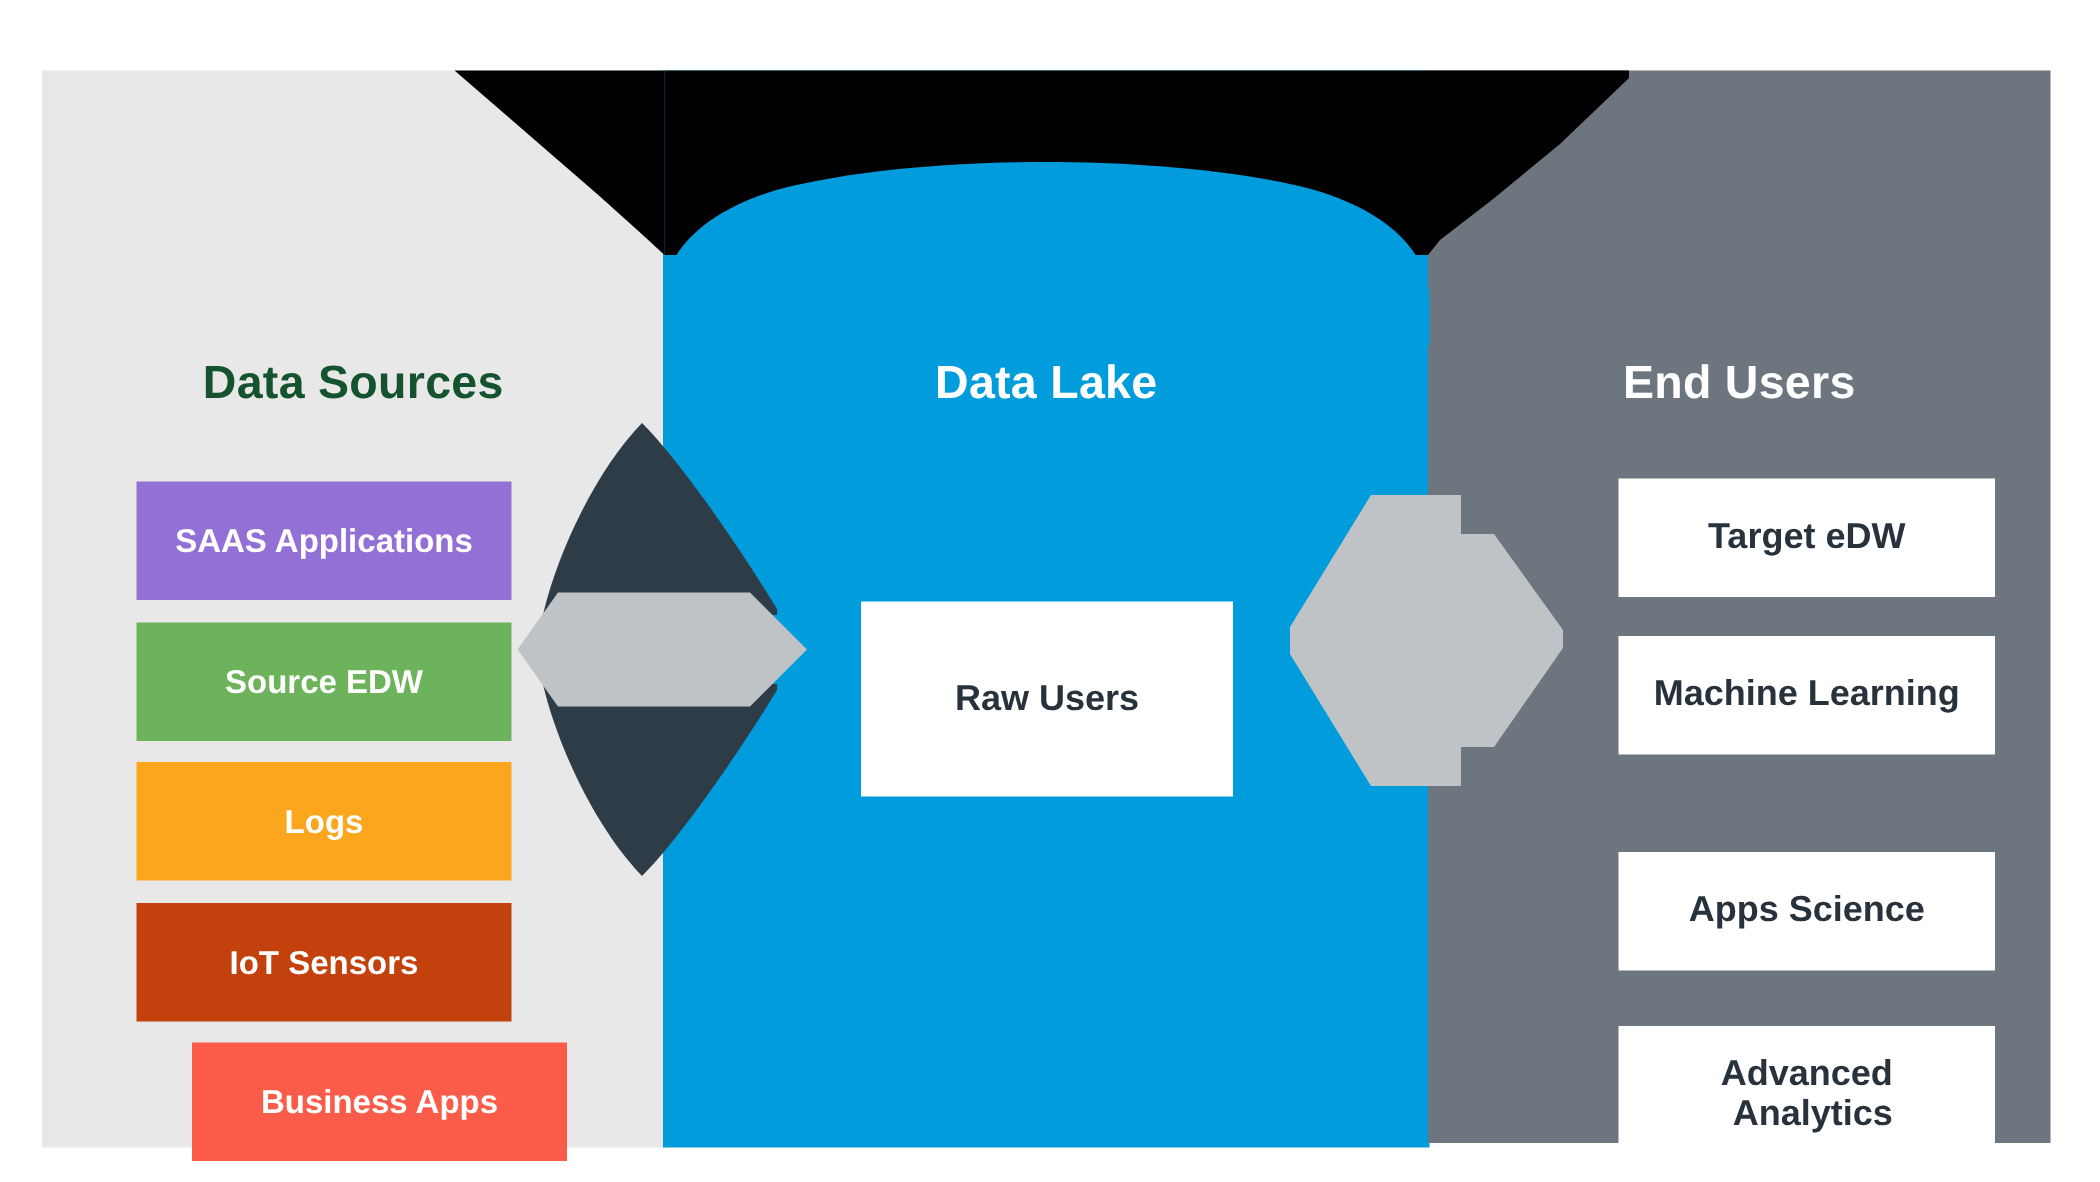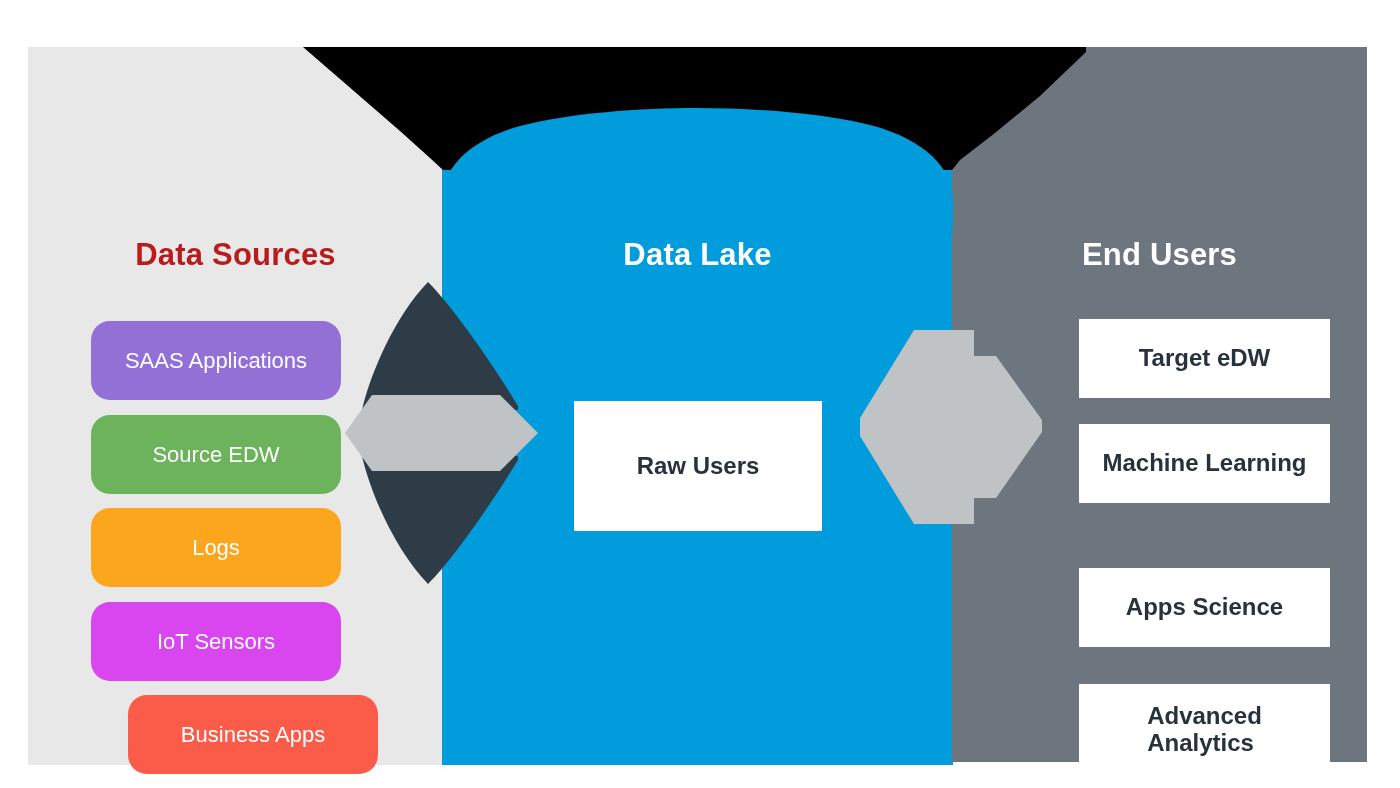--- a/index.html
+++ b/index.html
@@ -60,21 +60,21 @@
   .panel-title {
     position: absolute;
     width: 100%;
     text-align: center;
     font-size: 31px;
     font-weight: bold;
     letter-spacing: 0.2px;
   }
   #title-sources {
     top: 190px;
-    color: #b91c1c;
+    color: #14532d;
   }
   #title-lake {
     top: 190px;
     color: #ffffff;
   }
   #title-users {
     top: 190px;
     color: #ffffff;
   }
 
@@ -82,24 +82,23 @@
   .source-box {
     position: absolute;
     left: 63px;
     width: 250px;
     height: 79px;
     display: flex;
     align-items: center;
     justify-content: center;
     color: #ffffff;
     font-size: 22px;
-    font-weight: normal;
+    font-weight: bold;
     text-align: center;
     line-height: 1.15;
-    border-radius: 19px;
   }
 
   
   .zone-box {
     position: absolute;
     left: 132px;
     width: 248px;
     height: 130px;
     background: #ffffff;
     display: flex;
@@ -119,21 +118,21 @@
     left: 127px;
     width: 251px;
     height: 79px;
     background: #ffffff;
     display: flex;
     align-items: center;
     justify-content: center;
     color: #27323c;
     font-size: 24px;
     font-weight: bold;
-    text-align: left;
+    text-align: right;
     line-height: 1.12;
   }
 
   
   .connector {
     position: absolute;
   }
   #connector-left {
     left: 340px;
     top: 278px;
@@ -157,21 +156,21 @@
 
     <div class="source-box" style="top: 274px; background: rgb(147, 112, 214);">
       <span>SAAS Applications</span>
     </div>
     <div class="source-box" style="top: 368px; background: rgb(108, 179, 91);">
       <span>Source EDW</span>
     </div>
     <div class="source-box" style="top: 461px; background: rgb(251, 166, 28);">
       <span>Logs</span>
     </div>
-    <div class="source-box" style="top: 555px; background: #d946ef;">
+    <div class="source-box" style="top: 555px; background: #c2410c;">
       <span>IoT Sensors</span>
     </div>
     <div class="source-box" style="top: 648px; background: rgb(251, 92, 74); margin-left: 37px;">
       <span>Business Apps</span>
     </div>
   </div>
 
   <div class="panel" id="panel-lake">
     <div class="panel-title" id="title-lake">Data Lake</div>
 

